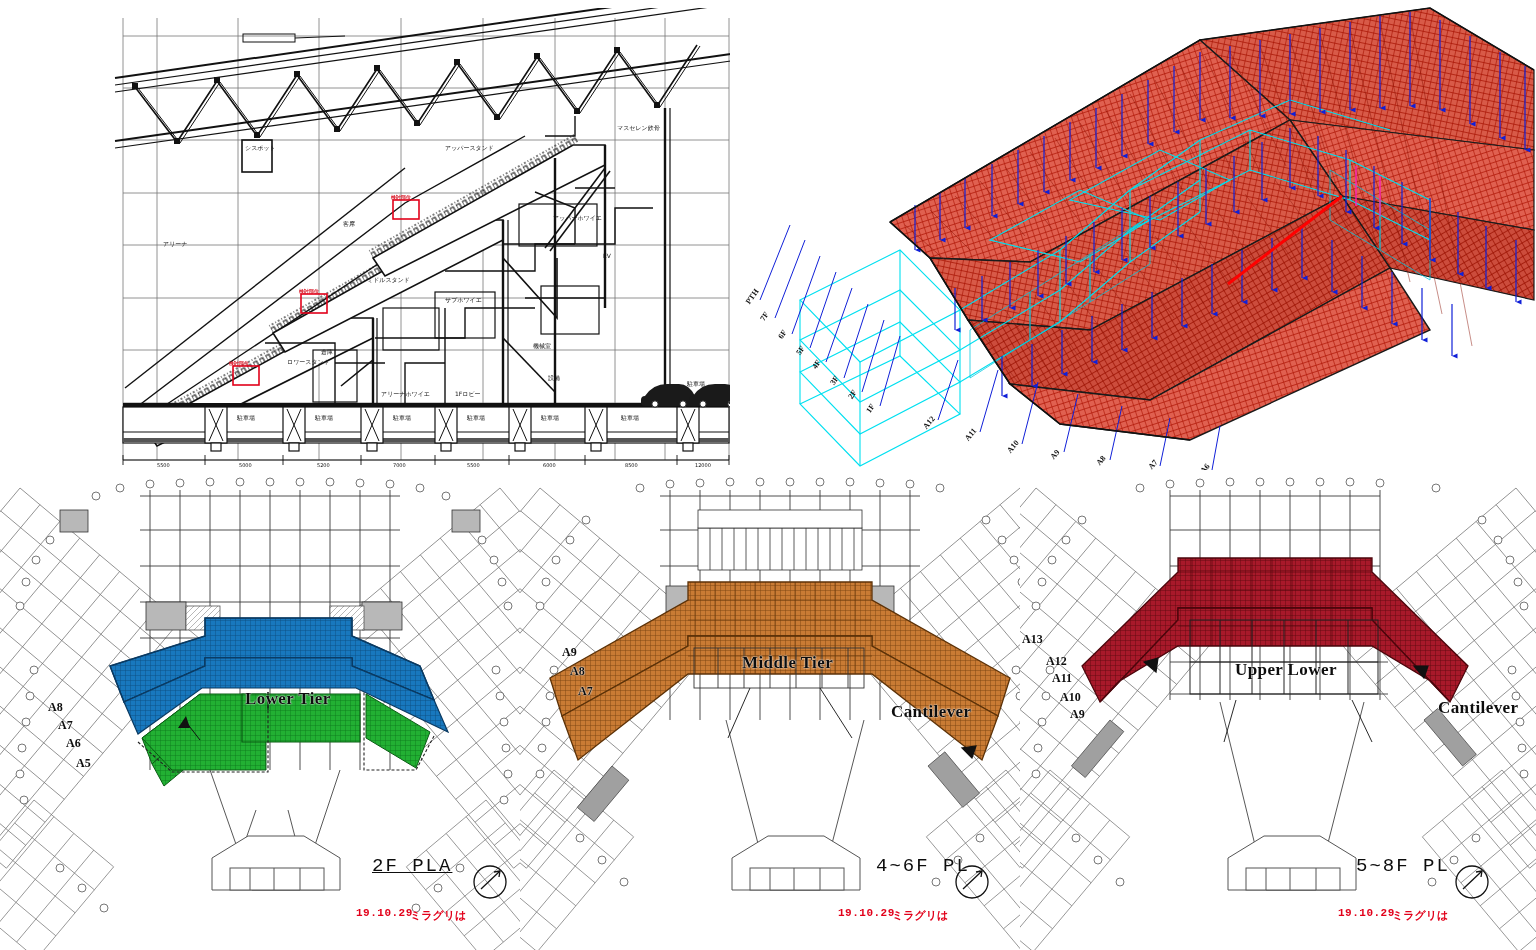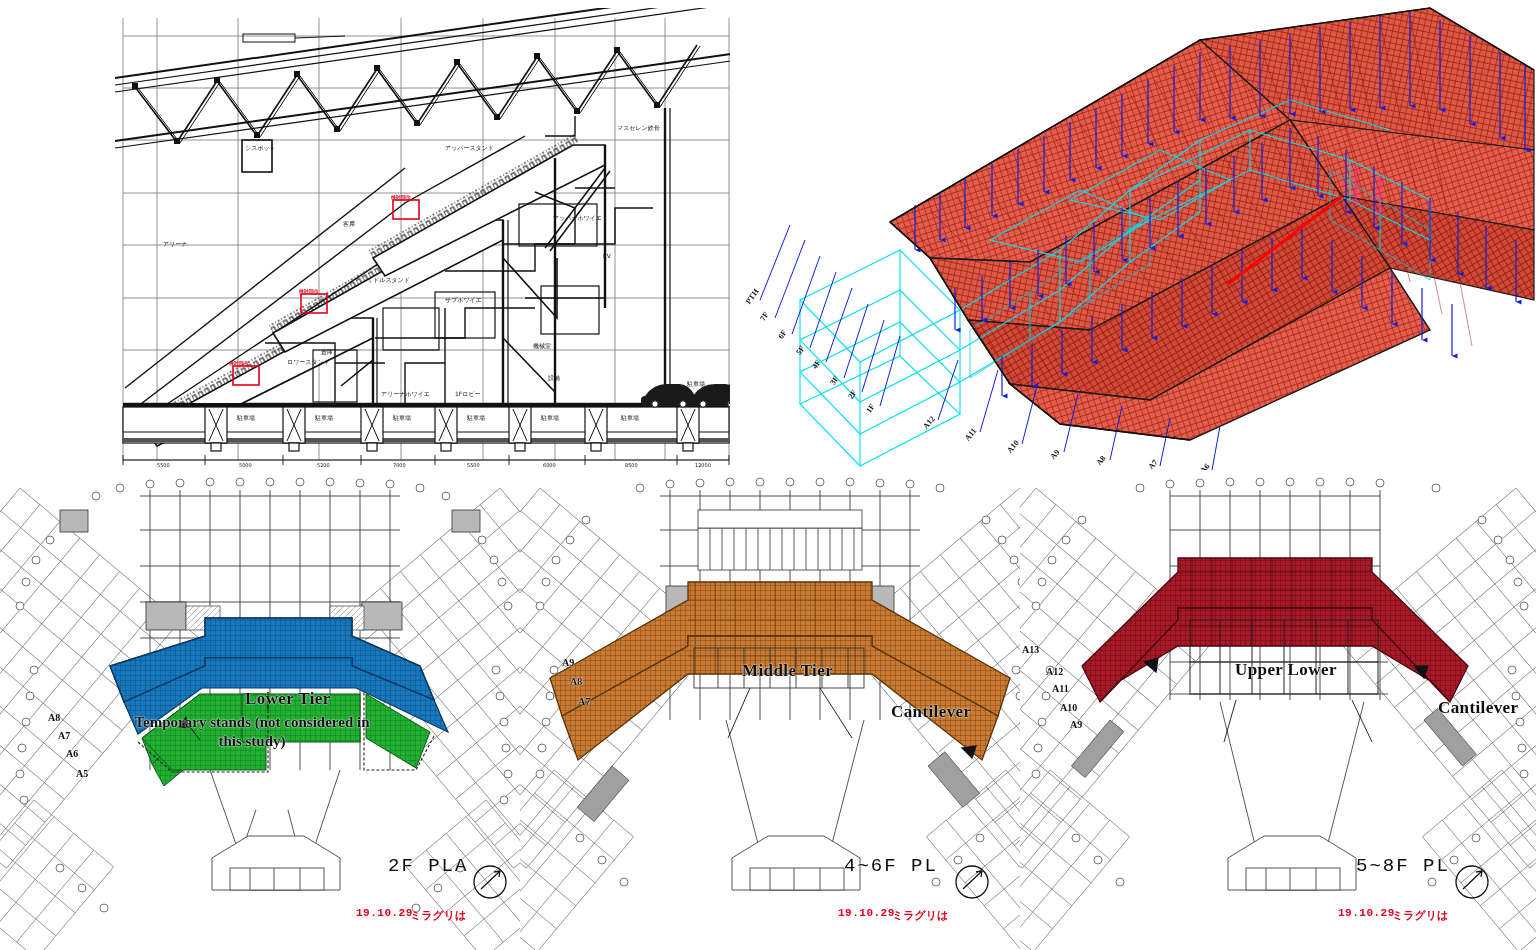--- a/index.html
+++ b/index.html
@@ -22,21 +22,21 @@
   #plan-78f{left:1020px;top:470px;width:516px;height:480px;}
 
   svg{display:block;}
 
   
   .lbl{position:absolute;font-family:"Liberation Serif", serif;
        font-weight:bold;color:#0d0d0d;white-space:nowrap;
        text-shadow:0 0 1px #fff,0 0 2px #fff;}
   .lbl-tier{font-size:17px;letter-spacing:.4px;}
   .lbl-note{font-size:15px;line-height:19px;white-space:normal;text-align:center;}
-  .lbl-grid{font-size:10px;font-weight:bold;margin-top:12px;}
+  .lbl-grid{font-size:12px;font-weight:bold;}
   .lbl-title{font-family:"Liberation Mono", monospace;font-size:19px;
              letter-spacing:2px;font-weight:normal;}
   .lbl-date{font-family:"Liberation Mono", monospace;font-size:11px;
             color:#e2001a;letter-spacing:.5px;font-weight:bold;}
   .lbl-jp{font-size:11px;color:#e2001a;font-weight:bold;}
   .lbl-jp-sec{position:absolute;font-size:6px;color:#111;white-space:nowrap;
               font-family:"DejaVu Sans", sans-serif;}
   .lbl-red-sec{position:absolute;font-size:5px;color:#d81020;white-space:nowrap;
                font-family:"DejaVu Sans", sans-serif;font-weight:bold;}
   .lbl-mesh{position:absolute;font-size:8px;color:#111;white-space:nowrap;
@@ -736,23 +736,22 @@
 
       <path d="M186 246 L178 258 L190 258 Z" fill="#111"></path>
     </svg>
 
     <div class="lbl lbl-grid" style="left:48px;top:230px;">A8</div>
     <div class="lbl lbl-grid" style="left:58px;top:248px;">A7</div>
     <div class="lbl lbl-grid" style="left:66px;top:266px;">A6</div>
     <div class="lbl lbl-grid" style="left:76px;top:286px;">A5</div>
 
     <div class="lbl lbl-tier" style="left:245px;top:219px;text-align:center;">Lower Tier</div>
-    <div class="lbl lbl-note" style="left:128px;top:243px;width:248px;">Temporary stands (not considered in this study)</div>
-
-    <div class="lbl lbl-title" style="left:388px;top:385px;">2F PLA</div>
+
+    <div class="lbl lbl-title" style="left:372px;top:385px;text-decoration:underline;">2F PLA</div>
     <div class="lbl lbl-date" style="left:356px;top:437px;">19.10.29</div>
     <div class="lbl lbl-jp" style="left:410px;top:438px;">ミラグリは</div>
   </div>
 
   <div class="panel" id="plan-46f">
     <svg width="520" height="480" viewBox="0 0 520 480">
       <defs>
         <pattern id="seatsOrange" width="5" height="5" patternUnits="userSpaceOnUse">
           <rect width="5" height="5" fill="#c97b34"></rect>
           <path d="M0 0 L5 0 M0 0 L0 5" stroke="#7a4210" stroke-width="0.9"></path>
@@ -959,24 +958,24 @@
         <circle cx="452" cy="412" r="16"></circle>
         <path d="M443 419 L462 401"></path>
         <path d="M462 401 L456 402 M462 401 L461 407"></path>
       </g>
     </svg>
 
     <div class="lbl lbl-grid" style="left:42px;top:175px;">A9</div>
     <div class="lbl lbl-grid" style="left:50px;top:194px;">A8</div>
     <div class="lbl lbl-grid" style="left:58px;top:214px;">A7</div>
 
-    <div class="lbl lbl-tier" style="left:222px;top:191px;">Middle Tier</div>
+    <div class="lbl lbl-tier" style="left:222px;top:183px;">Middle Tier</div>
     <div class="lbl lbl-tier" style="left:371px;top:232px;">Cantilever</div>
 
-    <div class="lbl lbl-title" style="left:324px;top:385px;text-align:right;">4~6F PL</div>
+    <div class="lbl lbl-title" style="left:356px;top:385px;text-align:right;">4~6F PL</div>
     <div class="lbl lbl-date" style="left:318px;top:437px;">19.10.29</div>
     <div class="lbl lbl-jp" style="left:372px;top:438px;">ミラグリは</div>
   </div>
 
   <div class="panel" id="plan-78f">
     <svg width="516" height="480" viewBox="0 0 516 480">
       <defs>
         <pattern id="seatsRed" width="5" height="5" patternUnits="userSpaceOnUse">
           <rect width="5" height="5" fill="#a8192a"></rect>
           <path d="M0 0 L5 0 M0 0 L0 5" stroke="#600810" stroke-width="0.9"></path>

